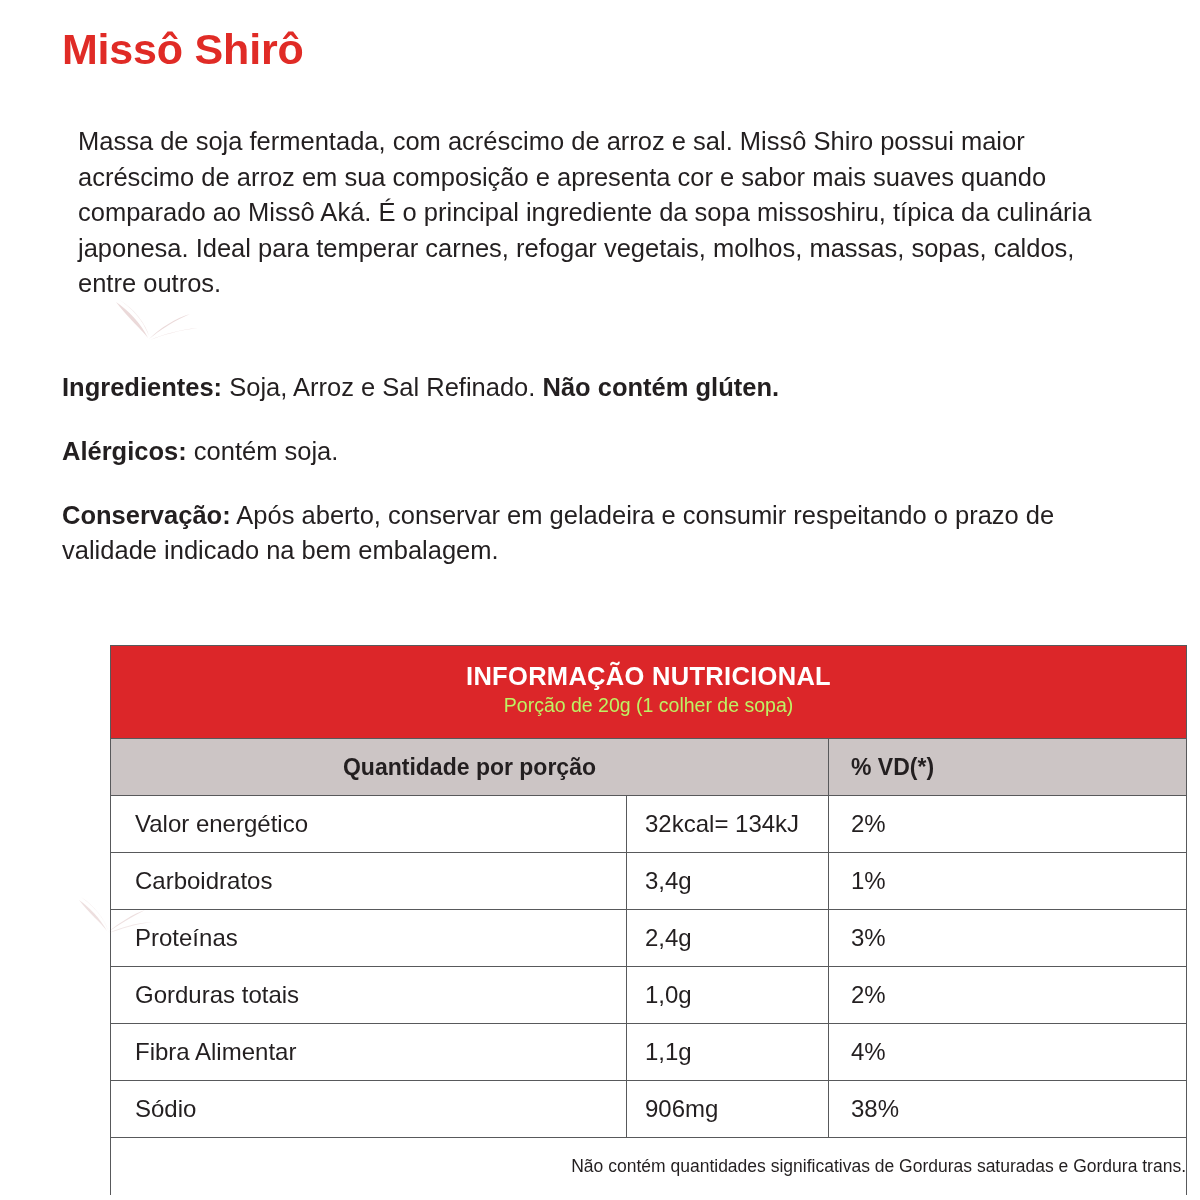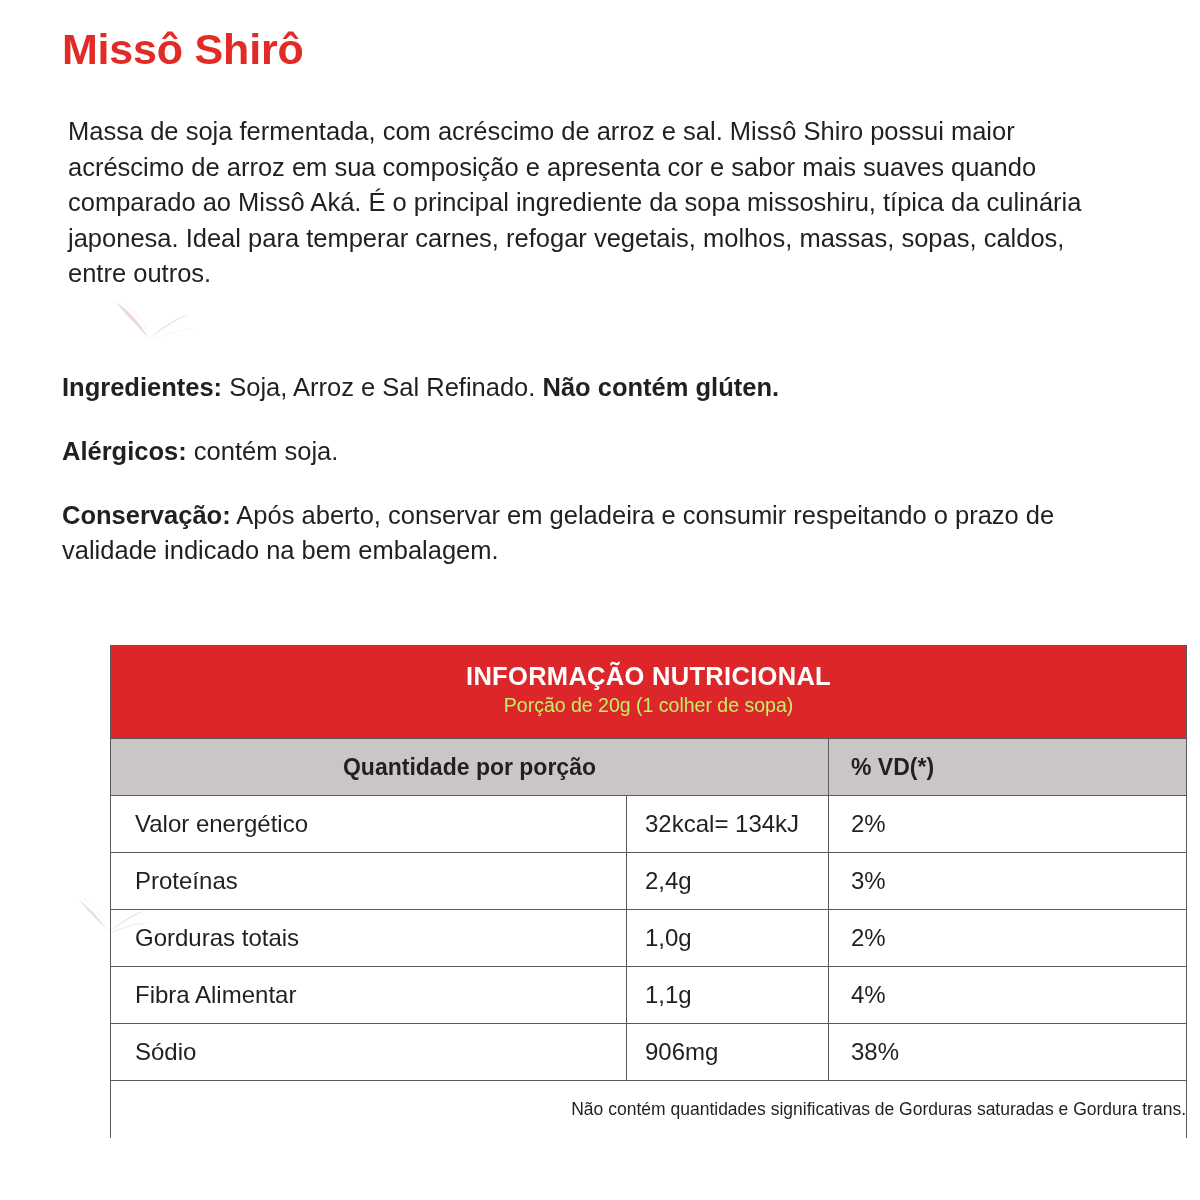--- a/index.html
+++ b/index.html
@@ -33,21 +33,21 @@
     letter-spacing: -0.2px;
     line-height: 1.08;
   }
 
   
   .description {
     position: absolute;
     left: 62px;
     top: 108px;
     width: 1022px;
-    margin: 6px;
+    margin: 16px;
     font-size: 25.5px;
     line-height: 35.5px;
     color: #231f20;
     font-weight: 400;
   }
 
   
   .leaf {
     position: absolute;
     pointer-events: none;
@@ -239,20 +239,25 @@
           <td class="colhead-cell" colspan="2">Quantidade por porção</td>
           <td class="colhead-vd">% VD(*)</td>
         </tr>
 
         <tr class="data-row">
           <td class="cell-name">Valor energético</td>
           <td class="cell-amount">32kcal= 134kJ</td>
           <td class="cell-vd">2%</td>
         </tr>
         <tr class="data-row">
+          <td class="cell-name">Carboidratos</td>
+          <td class="cell-amount">3,4g</td>
+          <td class="cell-vd">1%</td>
+        </tr>
+        <tr class="data-row">
           <td class="cell-name">Proteínas</td>
           <td class="cell-amount">2,4g</td>
           <td class="cell-vd">3%</td>
         </tr>
         <tr class="data-row">
           <td class="cell-name">Gorduras totais</td>
           <td class="cell-amount">1,0g</td>
           <td class="cell-vd">2%</td>
         </tr>
         <tr class="data-row">

